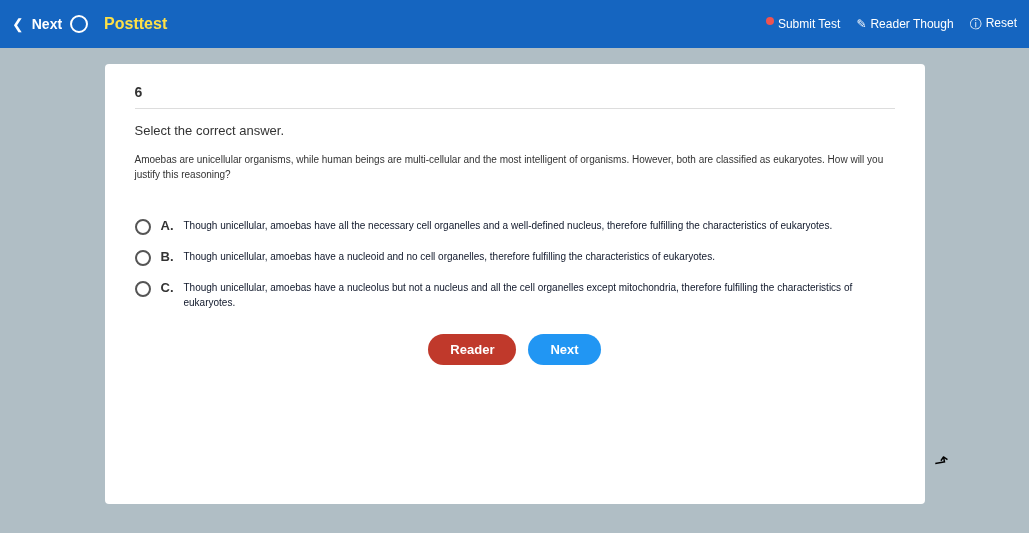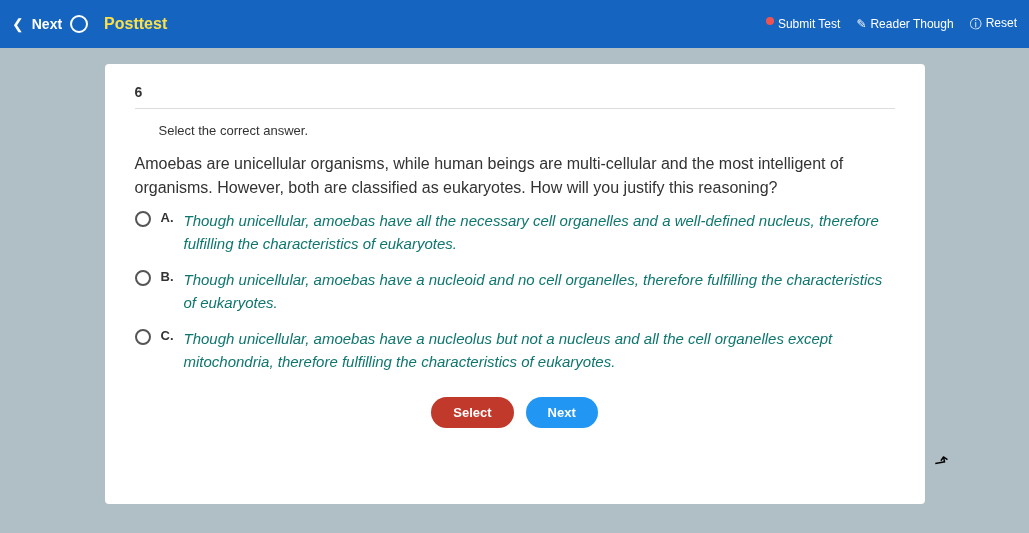--- a/index.html
+++ b/index.html
@@ -101,28 +101,27 @@
       margin-bottom: 14px;
       border-bottom: 1px solid #ddd;
       padding-bottom: 8px;
     }
 
     .instruction {
       font-size: 13px;
       color: #333;
       margin-bottom: 14px;
       font-weight: normal;
-      margin-left: 24px;
     }
 
     .question-text {
-      font-size: 16px;
+      font-size: 10px;
       color: #333;
       line-height: 1.5;
-      margin-bottom: 10px;
+      margin-bottom: 36px;
     }
 
     .answer-options {
       display: flex;
       flex-direction: column;
       gap: 14px;
       margin-bottom: 24px;
     }
 
     .answer-option {
@@ -145,24 +144,23 @@
 
     .option-label {
       font-size: 13px;
       color: #333;
       font-weight: bold;
       flex-shrink: 0;
       margin-top: 0;
     }
 
     .option-text {
-      font-size: 15px;
-      color: #0f766e;
+      font-size: 10px;
+      color: #0f172a;
       line-height: 1.5;
-      font-style: italic;
     }
 
     
     .buttons-row {
       display: flex;
       justify-content: center;
       gap: 12px;
       margin-top: 10px;
     }
 
@@ -250,20 +248,20 @@
 
       <div class="answer-option">
         <div class="radio-btn"></div>
         <span class="option-label">C.</span>
         <span class="option-text">Though unicellular, amoebas have a nucleolus but not a nucleus and all the cell organelles except mitochondria, therefore fulfilling the characteristics of eukaryotes.</span>
       </div>
 
     </div>
 
     <div class="buttons-row">
-      <button class="btn-reset">Select</button>
+      <button class="btn-reset">Reader</button>
       <button class="btn-next">Next</button>
     </div>
 
   </div>
 </div>
 
 <div class="cursor-arrow">⬏</div>
 
 </body></html>

